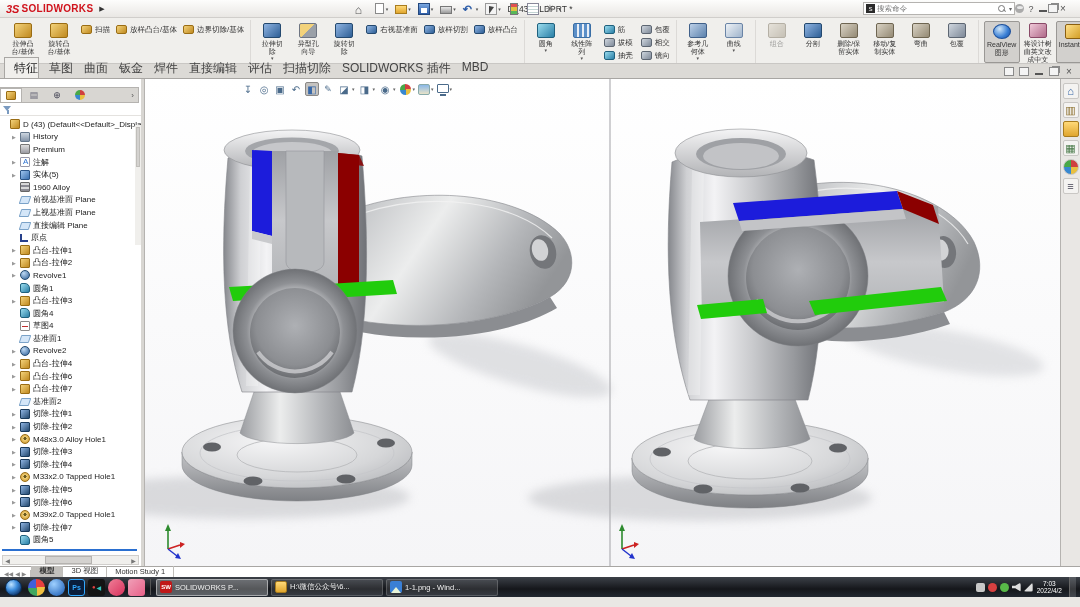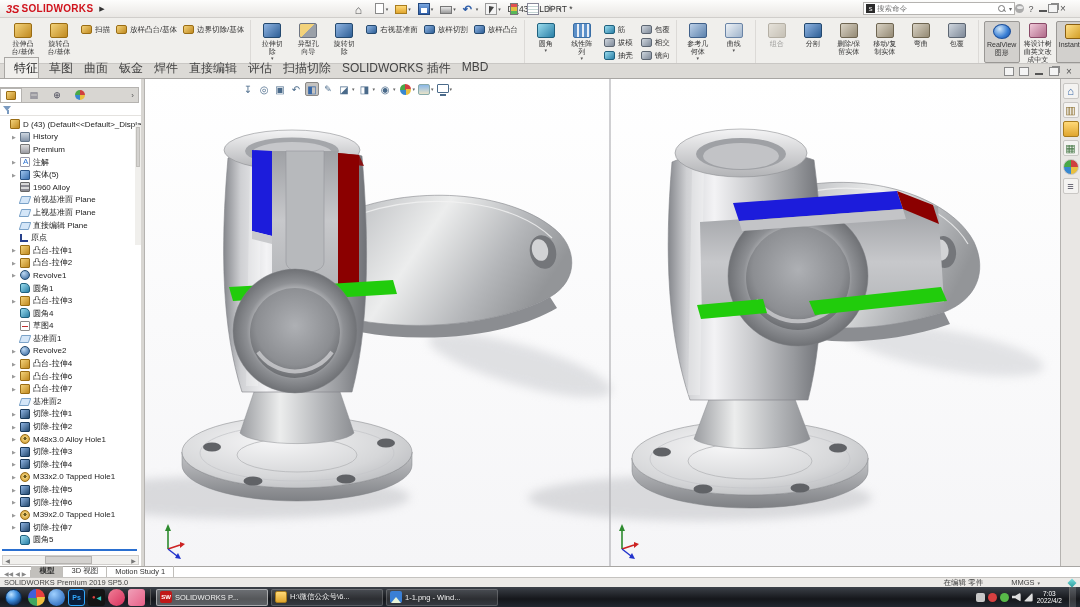--- a/index.html
+++ b/index.html
@@ -954,31 +954,20 @@
       <span>▶</span>
     </div>
     <div style="display:flex">
 
     <div class="btab active">模型</div>
         <div class="btab">3D 视图</div>
         <div class="btab">Motion Study 1</div>
       </div>
   </div>
 
-  <div class="statusbar">
-    <span>SOLIDWORKS Premium 2019 SP5.0</span>
-    <div class="sb-right">
-      <span>在编辑 零件</span>
-      <span class="sb-units">
-        <span>MMGS</span>
-        <span class="sb-caret">▾</span>
-      </span>
-      <span class="gem"></span>
-    </div>
-  </div>
 
   <div class="taskbar">
     <span class="orb"></span>
     <div style="display:flex;gap:3px">
 
     <span class="pin ic-launcher"></span>
         <span class="pin ic-browser"></span>
         <span class="pin ic-photoshop">Ps</span>
         <span class="pin ic-video-tool"></span>
         <span class="pin ic-media-app"></span>

